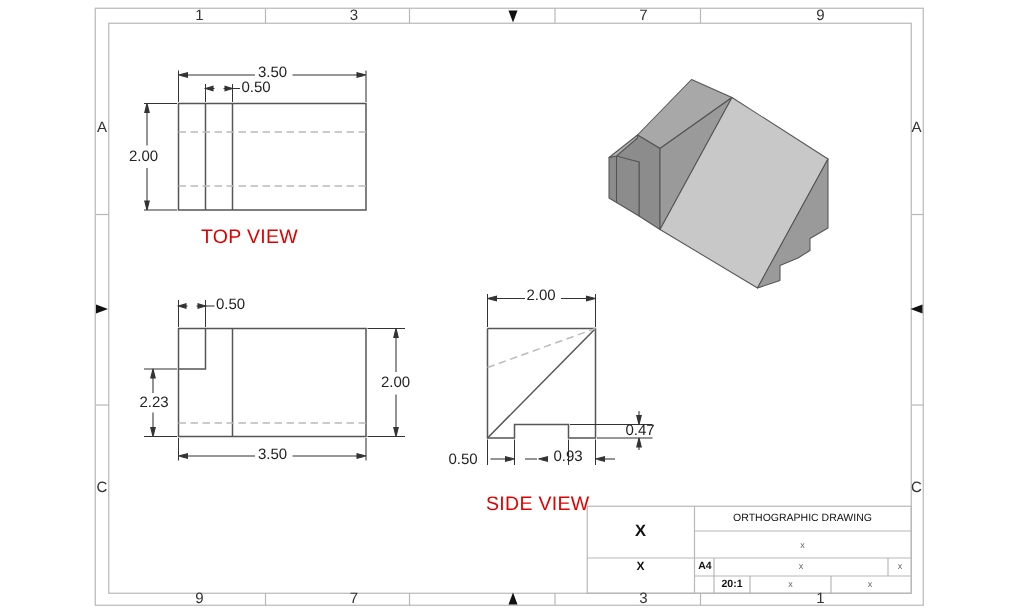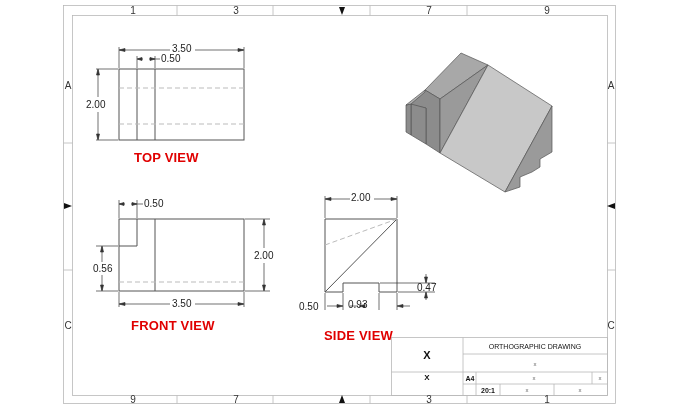--- a/index.html
+++ b/index.html
@@ -1,19 +1,19 @@
 <!DOCTYPE html>
 <html><head>
 <meta charset="utf-8">
 <style>
   html, body { margin:0; padding:0; background:#ffffff; }
   body { width:680px; height:409px; position:relative; overflow:hidden; font-family:"Liberation Sans", sans-serif; }
   #sheet { position:absolute; left:0; top:0; width:680px; height:409px; }
   .zone-label { position:absolute; font-size:10px; color:#333; transform:translate(-50%,-50%); line-height:1; }
-  .view-title { position:absolute; color:#e00000; font-weight:bold; font-size:13px; white-space:nowrap; letter-spacing:0.2px; }
+  .view-title { position:absolute; color:#e00000; font-weight:normal; font-size:13px; white-space:nowrap; letter-spacing:0.2px; }
   .dim { position:absolute; font-size:10px; color:#222; line-height:1; white-space:nowrap; }
   .tb-text { position:absolute; color:#111; line-height:1; white-space:nowrap; transform:translate(-50%,-50%); }
 </style>
 </head>
 <body>
 
 <div id="sheet">
 <svg width="680" height="409" viewBox="0 0 680 409" xmlns="http://www.w3.org/2000/svg">
 
   <g fill="none" stroke="#b8b8b8" stroke-width="0.8">
@@ -175,30 +175,29 @@
 <span class="zone-label" style="left:611px;top:326px">C</span>
 
 
 <span class="dim" style="left:172px;top:44px">3.50</span>
 <span class="dim" style="left:161px;top:54px">0.50</span>
 <span class="dim" style="left:86px;top:100px">2.00</span>
 <span class="view-title" style="left:134px;top:150px">TOP VIEW</span>
 
 
 <span class="dim" style="left:144px;top:199px">0.50</span>
-<span class="dim" style="left:93px;top:264px">0.56</span>
+<span class="dim" style="left:93px;top:264px">2.23</span>
 <span class="dim" style="left:254px;top:251px">2.00</span>
 <span class="dim" style="left:172px;top:299px">3.50</span>
-<span class="view-title" style="left:131px;top:318px">FRONT VIEW</span>
 
 
 <span class="dim" style="left:351px;top:193px">2.00</span>
 <span class="dim" style="left:417px;top:283px">0.47</span>
 <span class="dim" style="left:299px;top:302px">0.50</span>
-<span class="dim" style="left:348px;top:300px">0.93</span>
+<span class="dim" style="left:369px;top:300px">0.93</span>
 <span class="view-title" style="left:324px;top:328px">SIDE VIEW</span>
 
 
 <span class="tb-text" style="left:427px;top:355px;font-size:11px;font-weight:bold">X</span>
 <span class="tb-text" style="left:535px;top:346px;font-size:7px">ORTHOGRAPHIC DRAWING</span>
 <span class="tb-text" style="left:535px;top:364px;font-size:6px;color:#666">x</span>
 <span class="tb-text" style="left:427px;top:378px;font-size:8px;font-weight:bold">X</span>
 <span class="tb-text" style="left:470px;top:378px;font-size:7px;font-weight:bold">A4</span>
 <span class="tb-text" style="left:534px;top:378px;font-size:6px;color:#666">x</span>
 <span class="tb-text" style="left:600px;top:378px;font-size:6px;color:#666">x</span>

